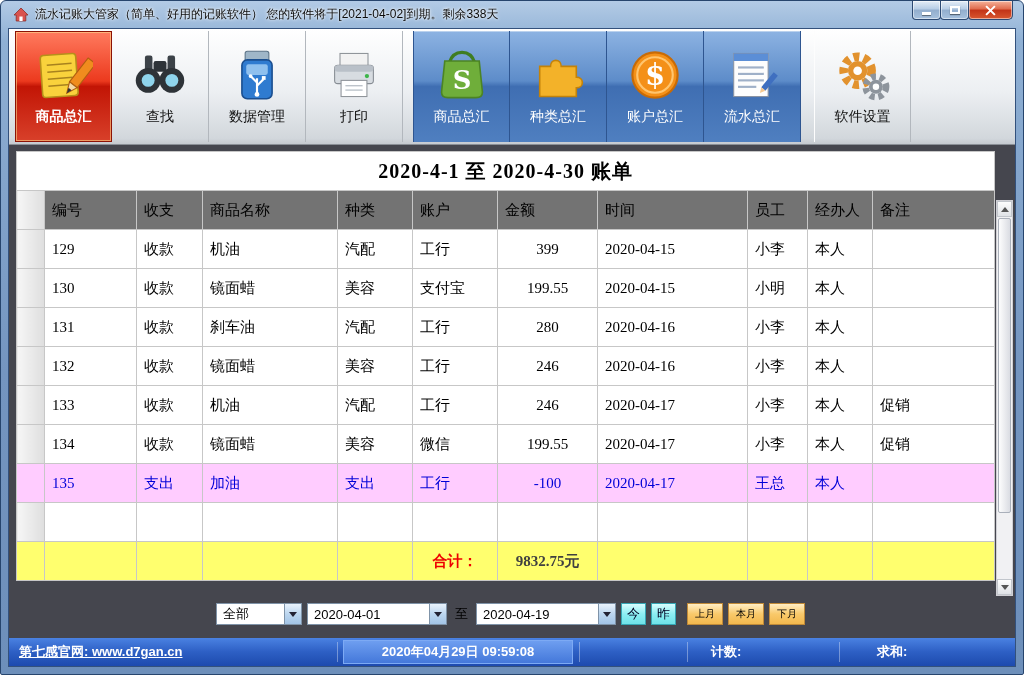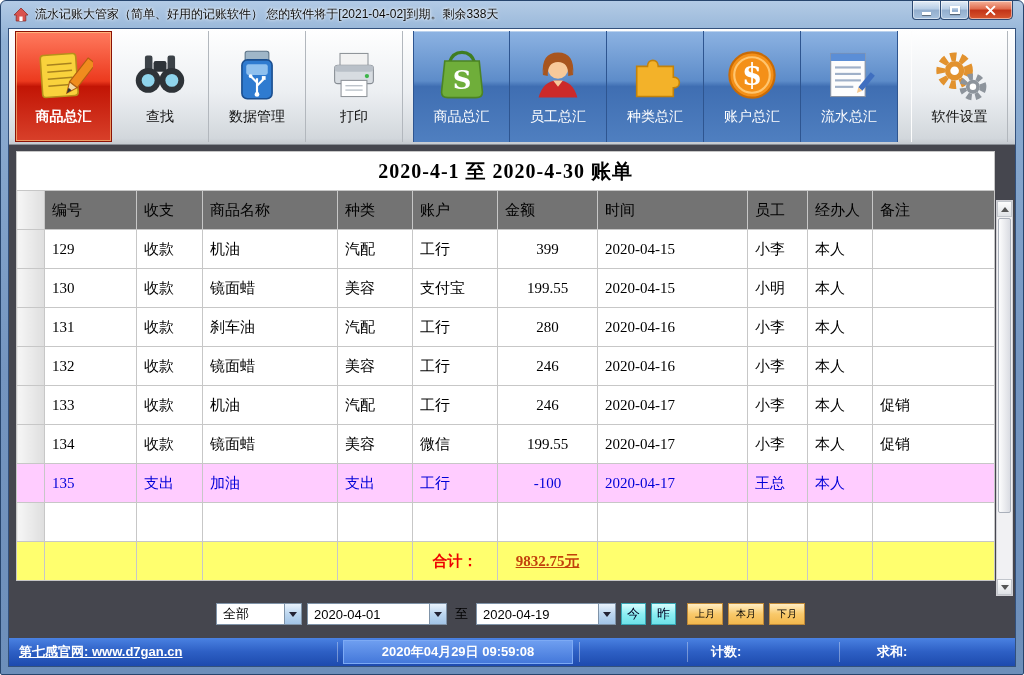--- a/index.html
+++ b/index.html
@@ -56,21 +56,21 @@
     font-family:"Liberation Serif","DejaVu Serif",serif; font-size:15px; color:#000; }
   .ledger td, .ledger th { border:1px solid #c7c7c7; padding:0 7px; white-space:nowrap; overflow:hidden; }
   .ledger th { font-weight:normal; text-align:left; height:37px; background:#737373; }
   .ledger td { height:39px; }
   .rowhead { background:linear-gradient(90deg,#f6f6f6,#dedede); padding:0; }
   .title-cell { height:48px; text-align:center; font-size:20px; font-weight:bold; letter-spacing:1px; background:#fff; }
   .amt { text-align:center; }
   tr.expense td { background:#ffccff; color:#0000d8; }
   tr.total-row td { background:#ffff6e; }
   td.total-label { color:#ee0000; font-weight:bold; text-align:center; }
-  td.total-value { color:#c2410c; font-weight:bold;text-decoration:underline; }
+  td.total-value { color:#404040; font-weight:bold; }
 
   
   .vscroll { width:17px; height:396px; margin-top:49px; margin-left:1px; position:relative;
     background:#f1f1f3; border:1px solid #cfcfd4; flex:none; }
   .scroll-btn { position:absolute; left:0; right:0; height:16px; background:linear-gradient(#fdfdfd,#dfe2e6);
     border:1px solid #c2c6cc; display:flex; align-items:center; justify-content:center; cursor:pointer; }
   .scroll-btn.up { top:0; } .scroll-btn.down { bottom:0; }
   .tri-up { width:0; height:0; border:4px solid transparent; border-bottom:5px solid #555; margin-top:-4px; }
   .tri-down { width:0; height:0; border:4px solid transparent; border-top:5px solid #555; margin-bottom:-4px; }
   .scroll-thumb { position:absolute; top:17px; left:1px; right:1px; height:295px; cursor:grab;
@@ -208,32 +208,20 @@
         <span class="ticon">
           <svg viewBox="0 0 52 52">
             <path d="M14 15 Q17 5 26 5 Q35 5 38 15" fill="none" stroke="#3f7d22" stroke-width="3"></path>
             <path d="M10 13 L42 13 L45 42 Q45 47 39 47 L13 47 Q7 47 7 42 Z" fill="#6fae3a" stroke="#4c8424" stroke-width="1.5"></path>
             <text x="26" y="39" text-anchor="middle" font-size="24" font-weight="bold" fill="#fff" font-family="DejaVu Serif, serif">S</text>
           </svg>
         </span>
         <span class="tlabel">商品总汇</span>
       </button>
 
-      <button class="tbtn blue">
-        <span class="ticon">
-          <svg viewBox="0 0 52 52">
-            <path d="M12 26 Q10 5 26 5 Q42 5 40 26 Q40 14 26 13 Q12 14 12 26" fill="#a8551e"></path>
-            <circle cx="26" cy="20" r="9.5" fill="#f8c99a"></circle>
-            <path d="M12 26 Q13 9 26 10 Q39 9 40 26 L35.5 27 Q36 14 26 14 Q16 14 16.5 27 Z" fill="#a8551e"></path>
-            <path d="M8 47 Q12 31 26 31 Q40 31 44 47 Z" fill="#cc2a2a"></path>
-            <path d="M21.5 31 L26 37 L30.5 31 Z" fill="#f8c99a"></path>
-          </svg>
-        </span>
-        <span class="tlabel">员工总汇</span>
-      </button>
 
       <button class="tbtn blue">
         <span class="ticon">
           <svg viewBox="0 0 52 52">
             <path d="M9 18 H19 C19 10.5 29 10.5 29 18 H43 V28 C50.5 28 50.5 38 43 38 V46 H9 Z" fill="#f3b229" stroke="#c3820a" stroke-width="1.5"></path>
           </svg>
         </span>
         <span class="tlabel">种类总汇</span>
       </button>
 

